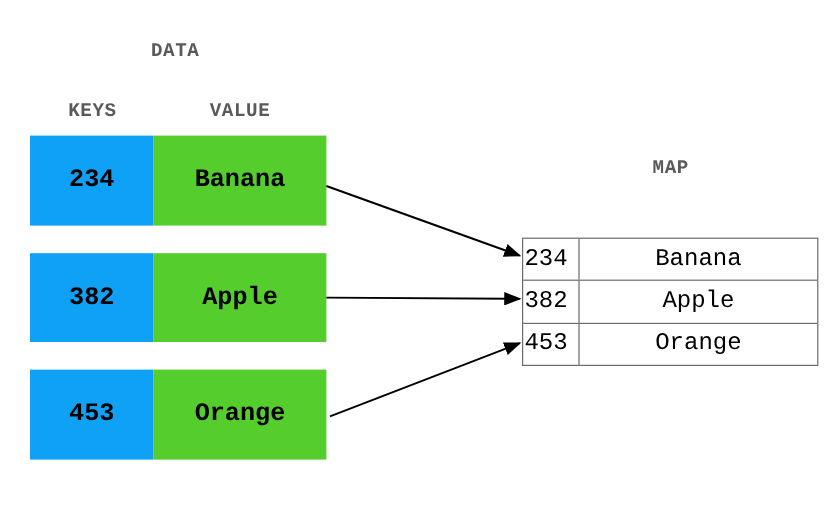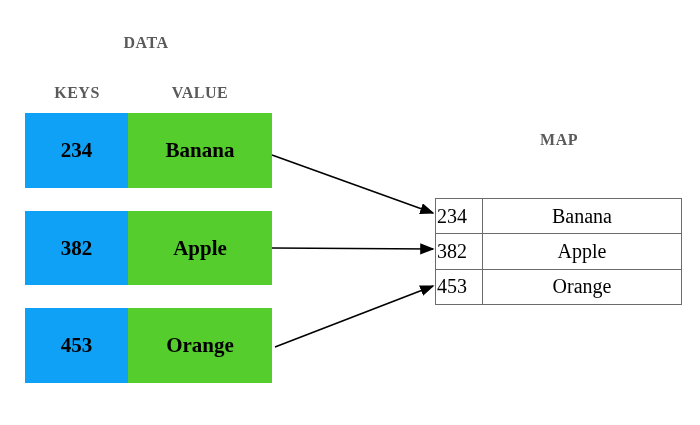--- a/index.html
+++ b/index.html
@@ -1,18 +1,18 @@
 <!DOCTYPE html>
 <html style="--key-box: #0fa1f5; --value-box: #55cd2d; --label-text: #5a5a5a; --table-border: #6b6b6b; --arrow: #000000; --box-text: #000000;"><head>
 <meta charset="utf-8">
 <style>
   html,body { margin:0; padding:0; background:#fff; }
   .canvas {
     position:relative; width:700px; height:425px; background:#ffffff;
-    font-family:Liberation Serif, serif; overflow:hidden;
+    font-family:Liberation Mono, monospace; overflow:hidden;
   }
   .lbl {
     position:absolute; font-weight:bold; font-size:16px;
     color:var(--label-text,#5a5a5a); letter-spacing:0.5px; text-align:center;
     width:100px;
   }
   .data-lbl  { left:96px;  top:34px;  }
   .keys-lbl  { left:27px;  top:84px;  }
   .value-lbl { left:150px; top:84px;  }
   .map-lbl   { left:509px; top:131px; }

